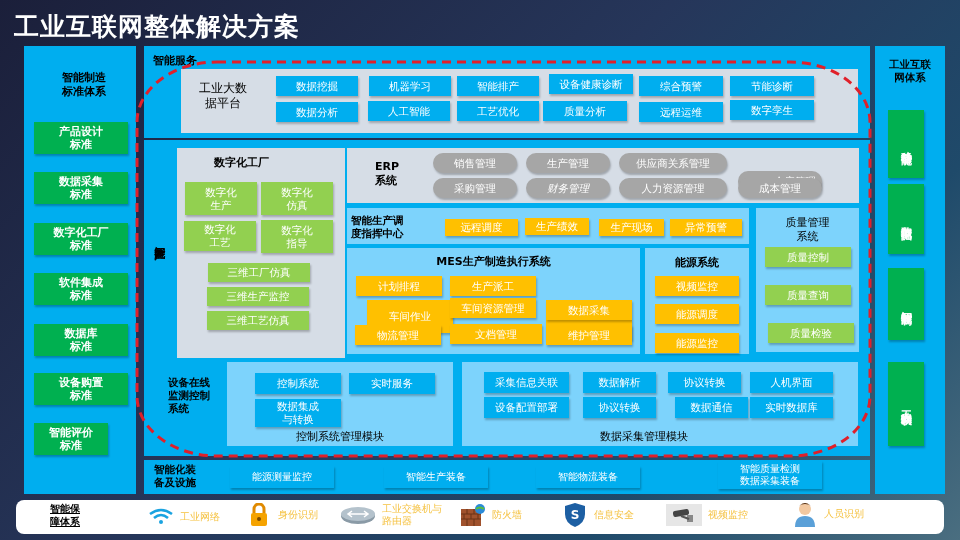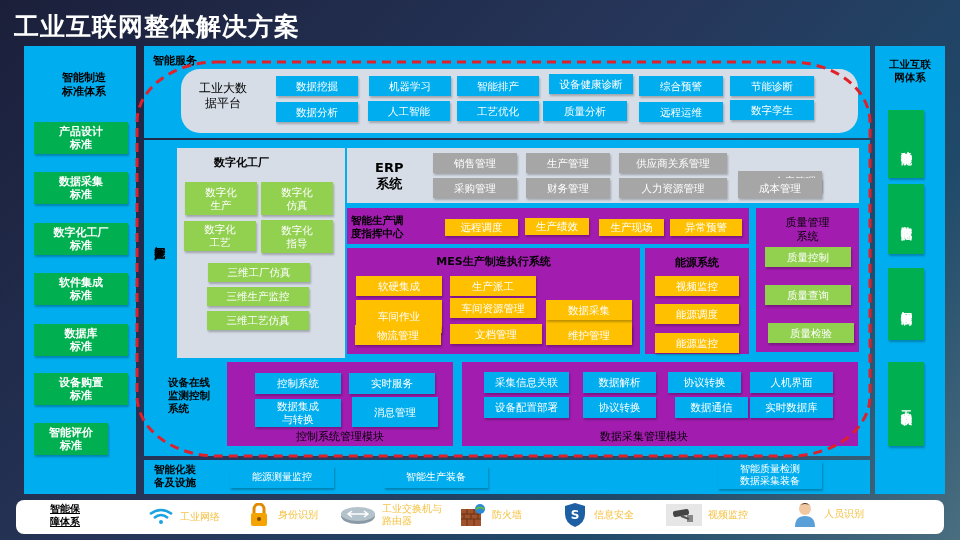--- a/index.html
+++ b/index.html
@@ -10,28 +10,28 @@
     position: relative;
     color: #000;
   }
   .abs { position: absolute; }
   .title {
     left: 14px; top: 10px; font-size: 25px; font-weight: bold; color: #fff;
     letter-spacing: 1px;
   }
   .panel-blue { background: #00aeef; }
   .box-gray { background: #d6dde6; }
-  .box-white { background: #a21caf; padding-left: 40px; }
+  .box-white { background: #7dd3fc; padding-left: 40px; }
   .btn {
     position: absolute; display: flex; align-items: center; justify-content: center;
     text-align: center; font-size: 10.5px; line-height: 1.2; color: #fff;
     box-shadow: 1px 2px 2px rgba(0,0,0,0.25);
   }
   .btn-blue { background: #00aeef; }
-  .btn-gray { background: #a6a6a6; }
+  .btn-gray { background: #a6a6a6; border-radius: 10px; }
   .btn-yellow { background: #ffc000; }
   .btn-lgreen { background: #92d050; }
   .btn-green { background: #00b050; font-weight: bold; font-size: 11px; }
   .lbl {
     position: absolute; font-size: 11px; font-weight: bold; color: #000; line-height: 1.25;
   }
   .vert { writing-mode: vertical-rl; text-orientation: upright; letter-spacing: 1px; }
   .footer-item { position: absolute; display: flex; align-items: center; gap: 6px; font-size: 10px; color: #f5c242; }
   .icon-box { width: 26px; height: 22px; display: flex; align-items: center; justify-content: center; }
 </style>
@@ -63,21 +63,21 @@
   <div class="lbl" style="left:5px;top:12px;width:60px;text-align:center;white-space:pre-line;font-size:10.5px;">工业互联
 网体系</div>
   <div class="btn btn-green vert" style="left:13px;top:64px;width:36px;height:68px;">移动智能</div>
   <div class="btn btn-green vert" style="left:13px;top:138px;width:36px;height:70px;">数据挖掘</div>
   <div class="btn btn-green vert" style="left:13px;top:222px;width:36px;height:72px;">智能控制</div>
   <div class="btn btn-green vert" style="left:13px;top:316px;width:36px;height:84px;">工业物联网</div>
 </div>
 
 <div class="abs panel-blue" style="left:144px;top:46px;width:726px;height:92px;">
   <div class="lbl" style="left:9px;top:8px;font-size:11px;">智能服务</div>
-  <div class="abs box-gray" style="left:37px;top:23px;width:677px;height:64px;border-radius:19px;">
+  <div class="abs box-gray" style="left:37px;top:23px;width:677px;height:64px;">
     <div class="lbl" style="left:12px;top:12px;width:60px;text-align:center;white-space:pre-line;font-weight:normal;font-size:12px;">工业大数
 据平台</div>
     <div class="btn btn-blue" style="left:95px;top:7px;width:82px;height:20px;">数据挖掘</div>
     <div class="btn btn-blue" style="left:188px;top:7px;width:82px;height:20px;">机器学习</div>
     <div class="btn btn-blue" style="left:276px;top:7px;width:82px;height:20px;">智能排产</div>
     <div class="btn btn-blue" style="left:368px;top:5px;width:84px;height:20px;">设备健康诊断</div>
     <div class="btn btn-blue" style="left:458px;top:7px;width:84px;height:20px;">综合预警</div>
     <div class="btn btn-blue" style="left:549px;top:7px;width:84px;height:20px;">节能诊断</div>
     <div class="btn btn-blue" style="left:95px;top:33px;width:82px;height:20px;">数据分析</div>
     <div class="btn btn-blue" style="left:187px;top:32px;width:82px;height:20px;">人工智能</div>
@@ -100,28 +100,28 @@
     <div class="btn btn-lgreen" style="left:7px;top:73px;width:72px;height:30px;white-space:pre-line;">数字化
 工艺</div>
     <div class="btn btn-lgreen" style="left:84px;top:72px;width:72px;height:33px;white-space:pre-line;">数字化
 指导</div>
     <div class="btn btn-lgreen" style="left:31px;top:115px;width:102px;height:19px;">三维工厂仿真</div>
     <div class="btn btn-lgreen" style="left:30px;top:139px;width:102px;height:19px;">三维生产监控</div>
     <div class="btn btn-lgreen" style="left:30px;top:163px;width:102px;height:19px;">三维工艺仿真</div>
   </div>
 
   <div class="abs box-gray" style="left:203px;top:8px;width:512px;height:55px;">
-    <div class="lbl" style="left:28px;top:12px;white-space:pre-line;text-align:center;font-size:13px;">ERP
+    <div class="lbl" style="left:28px;top:12px;white-space:pre-line;font-size:11px;">ERP
 系统</div>
     <div class="btn btn-gray" style="left:86px;top:5px;width:84px;height:20px;">销售管理</div>
     <div class="btn btn-gray" style="left:179px;top:5px;width:84px;height:20px;">生产管理</div>
     <div class="btn btn-gray" style="left:272px;top:5px;width:108px;height:20px;">供应商关系管理</div>
     <div class="btn btn-gray" style="left:391px;top:23px;width:84px;height:21px;padding-left:30px;">仓库管理</div>
     <div class="btn btn-gray" style="left:86px;top:30px;width:84px;height:20px;">采购管理</div>
-    <div class="btn btn-gray" style="left:179px;top:30px;width:84px;height:20px;">财务管理</div>
+    <div class="btn btn-gray" style="left:179px;top:30px;width:84px;height:20px;font-style:italic;">财务管理</div>
     <div class="btn btn-gray" style="left:272px;top:30px;width:108px;height:20px;">人力资源管理</div>
     <div class="btn btn-gray" style="left:391px;top:30px;width:84px;height:20px;">成本管理</div>
   </div>
 
   <div class="abs box-white" style="left:203px;top:68px;width:402px;height:36px;">
     <div class="lbl" style="left:4px;top:6px;white-space:pre-line;font-size:10.5px;">智能生产调
 度指挥中心</div>
     <div class="btn btn-yellow" style="left:98px;top:11px;width:73px;height:17px;">远程调度</div>
     <div class="btn btn-yellow" style="left:178px;top:10px;width:64px;height:17px;">生产绩效</div>
     <div class="btn btn-yellow" style="left:252px;top:11px;width:65px;height:17px;">生产现场</div>
@@ -131,24 +131,24 @@
   <div class="abs box-white" style="left:612px;top:68px;width:103px;height:144px;">
     <div class="lbl" style="left:0;top:8px;width:103px;text-align:center;white-space:pre-line;font-weight:normal;font-size:11px;">质量管理
 系统</div>
     <div class="btn btn-lgreen" style="left:9px;top:39px;width:86px;height:20px;">质量控制</div>
     <div class="btn btn-lgreen" style="left:9px;top:77px;width:86px;height:20px;">质量查询</div>
     <div class="btn btn-lgreen" style="left:12px;top:115px;width:86px;height:20px;">质量检验</div>
   </div>
 
   <div class="abs box-white" style="left:203px;top:108px;width:293px;height:106px;">
     <div class="lbl" style="left:0;top:7px;width:293px;text-align:center;font-size:11px;">MES生产制造执行系统</div>
-    <div class="btn btn-yellow" style="left:9px;top:28px;width:86px;height:20px;">软硬集成</div>
+    <div class="btn btn-yellow" style="left:9px;top:28px;width:86px;height:20px;">计划排程</div>
     <div class="btn btn-yellow" style="left:103px;top:28px;width:86px;height:20px;">生产派工</div>
     <div class="btn btn-yellow" style="left:199px;top:28px;width:86px;height:20px;margin-top:44px;">绩效管理</div>
-    <div class="btn btn-yellow" style="left:9px;top:52px;width:86px;height:33px;">车间作业</div>
+    <div class="btn btn-yellow" style="left:20px;top:52px;width:86px;height:33px;">车间作业</div>
     <div class="btn btn-yellow" style="left:103px;top:50px;width:86px;height:20px;">车间资源管理</div>
     <div class="btn btn-yellow" style="left:199px;top:52px;width:86px;height:20px;">数据采集</div>
     <div class="btn btn-yellow" style="left:8px;top:77px;width:86px;height:20px;">物流管理</div>
     <div class="btn btn-yellow" style="left:103px;top:76px;width:92px;height:20px;">文档管理</div>
     <div class="btn btn-yellow" style="left:199px;top:77px;width:86px;height:20px;">维护管理</div>
   </div>
 
   <div class="abs box-white" style="left:501px;top:108px;width:104px;height:106px;">
     <div class="lbl" style="left:0;top:8px;width:104px;text-align:center;font-size:11px;">能源系统</div>
     <div class="btn btn-yellow" style="left:10px;top:28px;width:84px;height:20px;">视频监控</div>
@@ -157,41 +157,41 @@
   </div>
 
   <div class="lbl" style="left:24px;top:236px;white-space:pre-line;font-size:10.5px;">设备在线
 监测控制
 系统</div>
   <div class="abs box-white" style="left:83px;top:222px;width:226px;height:84px;">
     <div class="btn btn-blue" style="left:28px;top:11px;width:86px;height:21px;">控制系统</div>
     <div class="btn btn-blue" style="left:122px;top:11px;width:86px;height:21px;">实时服务</div>
     <div class="btn btn-blue" style="left:28px;top:37px;width:86px;height:28px;white-space:pre-line;">数据集成
 与转换</div>
-    <div class="btn btn-blue" style="left:125px;top:35px;width:86px;height:30px;">消息管理</div>
     <div class="lbl" style="left:0;top:68px;width:226px;text-align:center;font-weight:normal;font-size:11px;">控制系统管理模块</div>
   </div>
   <div class="abs box-white" style="left:318px;top:222px;width:396px;height:84px;">
     <div class="btn btn-blue" style="left:22px;top:10px;width:85px;height:21px;">采集信息关联</div>
     <div class="btn btn-blue" style="left:121px;top:10px;width:73px;height:21px;">数据解析</div>
     <div class="btn btn-blue" style="left:206px;top:10px;width:73px;height:21px;">协议转换</div>
     <div class="btn btn-blue" style="left:288px;top:10px;width:83px;height:21px;">人机界面</div>
     <div class="btn btn-blue" style="left:22px;top:35px;width:85px;height:21px;">设备配置部署</div>
     <div class="btn btn-blue" style="left:121px;top:35px;width:73px;height:21px;">协议转换</div>
     <div class="btn btn-blue" style="left:206px;top:35px;width:73px;height:21px;margin-left:7px;">数据通信</div>
     <div class="btn btn-blue" style="left:288px;top:35px;width:83px;height:21px;">实时数据库</div>
     <div class="lbl" style="left:0;top:68px;width:364px;text-align:center;font-weight:normal;font-size:11px;">数据采集管理模块</div>
   </div>
 </div>
 
 <div class="abs panel-blue" style="left:144px;top:460px;width:726px;height:34px;">
   <div class="lbl" style="left:10px;top:3px;white-space:pre-line;font-size:10.5px;">智能化装
 备及设施</div>
   <div class="btn btn-blue" style="left:86px;top:6px;width:104px;height:22px;font-size:10px;">能源测量监控</div>
   <div class="btn btn-blue" style="left:240px;top:6px;width:104px;height:22px;font-size:10px;">智能生产装备</div>
+  <div class="btn btn-blue" style="left:392px;top:6px;width:104px;height:22px;font-size:10px;">智能物流装备</div>
   <div class="btn btn-blue" style="left:574px;top:1px;width:104px;height:28px;font-size:10px;white-space:pre-line;">智能质量检测
 数据采集装备</div>
 </div>
 
 <svg class="abs" style="left:0;top:0;pointer-events:none;" width="960" height="540">
   <rect x="137" y="62" width="733" height="394" rx="80" ry="60" fill="none" stroke="#e0202a" stroke-width="3" stroke-dasharray="9,6"></rect>
 </svg>
 
 <div class="abs" style="left:16px;top:500px;width:928px;height:34px;background:#fff;border-radius:8px;">
   <div class="lbl" style="left:34px;top:3px;white-space:pre-line;font-size:10px;text-decoration:underline;">智能保

